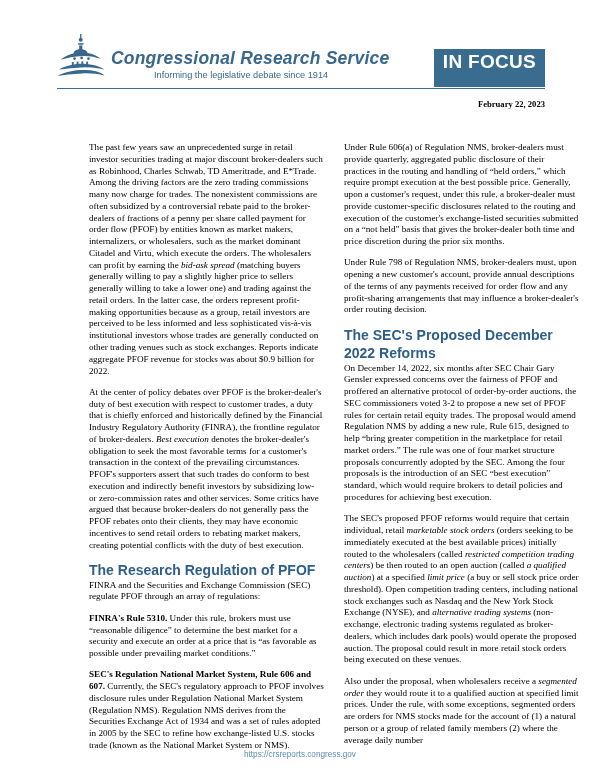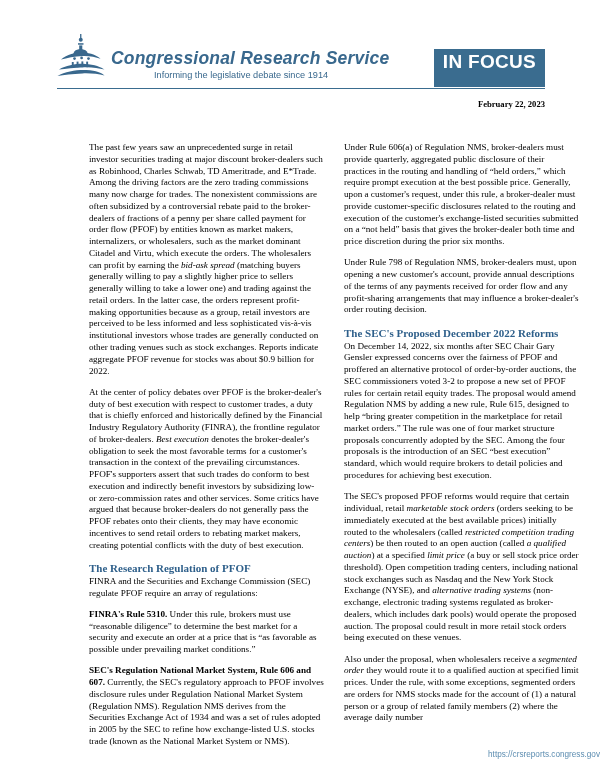--- a/index.html
+++ b/index.html
@@ -131,40 +131,40 @@
     margin: 0 0 9.5px 0;
     font-family: "Liberation Serif", serif;
     font-size: 9.15px;
     line-height: 1.285;
     text-align: left;
     color: #000;
   }
   p.body:last-child { margin-bottom: 0; }
   h2.section {
     margin: 3px 0 0.5px 0;
-    font-family: Liberation Serif, serif;
-    font-weight: bold;
-    font-size: 11px;
+    font-family: Liberation Sans, sans-serif;
+    font-weight: bold;
+    font-size: 14px;
     color: #2E5F8A;
     line-height: 1.3;
   }
   .run-in {
     font-weight: bold;
   }
   .ital {
     font-style: italic;
   }
 
   
   .footer-link {
     position: absolute;
     left: 0;
     top: 750px;
     width: 600px;
-    text-align: right;
+    text-align: center;
     font-family: "Liberation Sans", sans-serif;
     font-size: 8.2px;
     color: #5B8CB0;
   }
 </style>
 </head>
 <body>
 
 <div class="page">
 
@@ -206,21 +206,21 @@
 
   <div class="columns">
 
     <div class="col">
 
       <p class="body"><span>The past few years saw an unprecedented surge in retail investor securities trading at major discount broker-dealers such as Robinhood, Charles Schwab, TD Ameritrade, and E*Trade. Among the driving factors are the zero trading commissions many now charge for trades. The nonexistent commissions are often subsidized by a controversial rebate paid to the broker-dealers of fractions of a penny per share called payment for order flow (PFOF) by entities known as market makers, internalizers, or wholesalers, such as the market dominant Citadel and Virtu, which execute the orders. The wholesalers can profit by earning the </span><span class="ital">bid-ask spread</span><span> (matching buyers generally willing to pay a slightly higher price to sellers generally willing to take a lower one) and trading against the retail orders. In the latter case, the orders represent profit-making opportunities because as a group, retail investors are perceived to be less informed and less sophisticated vis-à-vis institutional investors whose trades are generally conducted on other trading venues such as stock exchanges. Reports indicate aggregate PFOF revenue for stocks was about $0.9 billion for 2022.</span></p>
 
       <p class="body"><span>At the center of policy debates over PFOF is the broker-dealer's duty of best execution with respect to customer trades, a duty that is chiefly enforced and historically defined by the Financial Industry Regulatory Authority (FINRA), the frontline regulator of broker-dealers. </span><span class="ital">Best execution</span><span> denotes the broker-dealer's obligation to seek the most favorable terms for a customer's transaction in the context of the prevailing circumstances. PFOF's supporters assert that such trades do conform to best execution and indirectly benefit investors by subsidizing low- or zero-commission rates and other services. Some critics have argued that because broker-dealers do not generally pass the PFOF rebates onto their clients, they may have economic incentives to send retail orders to rebating market makers, creating potential conflicts with the duty of best execution.</span></p>
 
       <h2 class="section">The Research Regulation of PFOF</h2>
-      <p class="body">FINRA and the Securities and Exchange Commission (SEC) regulate PFOF require an array of regulations:</p>
+      <p class="body">FINRA and the Securities and Exchange Commission (SEC) regulate PFOF through an array of regulations:</p>
 
       <p class="body"><span class="run-in">FINRA's Rule 5310.</span><span> Under this rule, brokers must use “reasonable diligence” to determine the best market for a security and execute an order at a price that is “as favorable as possible under prevailing market conditions.”</span></p>
 
       <p class="body"><span class="run-in">SEC's Regulation National Market System, Rule 606 and 607.</span><span> Currently, the SEC's regulatory approach to PFOF involves disclosure rules under Regulation National Market System (Regulation NMS). Regulation NMS derives from the Securities Exchange Act of 1934 and was a set of rules adopted in 2005 by the SEC to refine how exchange-listed U.S. stocks trade (known as the National Market System or NMS).</span></p>
 
     </div>
 
     <div class="col">
 
       <p class="body">Under Rule 606(a) of Regulation NMS, broker-dealers must provide quarterly, aggregated public disclosure of their practices in the routing and handling of “held orders,” which require prompt execution at the best possible price. Generally, upon a customer's request, under this rule, a broker-dealer must provide customer-specific disclosures related to the routing and execution of the customer's exchange-listed securities submitted on a “not held” basis that gives the broker-dealer both time and price discretion during the prior six months.</p>

